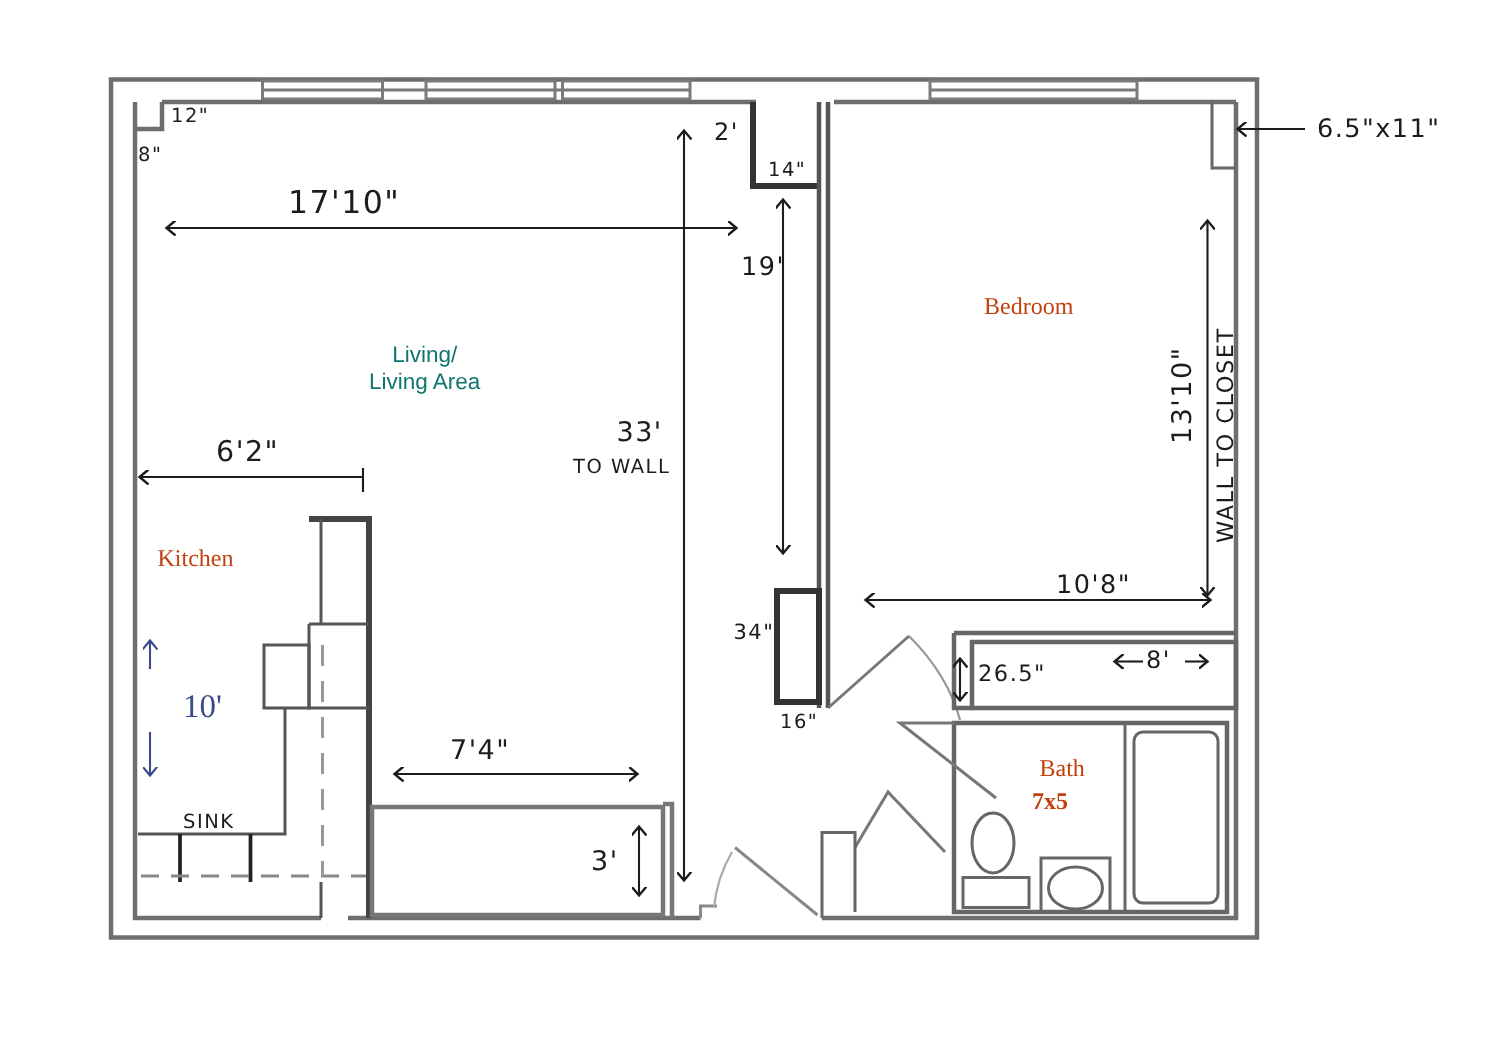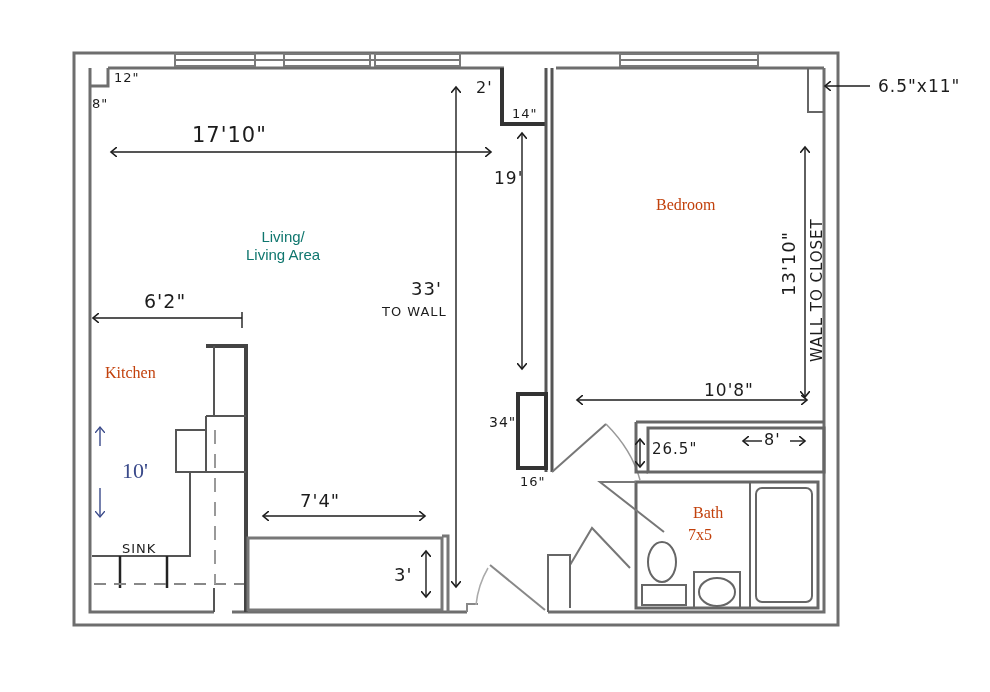--- a/index.html
+++ b/index.html
@@ -126,21 +126,21 @@
   </g>
 </svg>
 
 <div class="label sans" style="left:246px; top:228px;">
   <div>Living/</div>
   <div>Living Area</div>
 </div>
 <div class="label print" style="left:656px; top:196px;">Bedroom</div>
 <div class="label print" style="left:105px; top:364px;">Kitchen</div>
 <div class="label print" style="left:662px; top:504px;margin-left:31px;">Bath</div>
-<div class="label print" style="left:688px; top:526px;">7x5</div>
+<div class="label print" style="left:688px; top:526px;font-weight:bold;">7x5</div>
 
 <div class="label hand" style="left:114px; top:70px; font-size:13px;">12"</div>
 <div class="label hand" style="left:92px; top:96px; font-size:13px;">8"</div>
 <div class="label hand" style="left:192px; top:123px; font-size:21px;">17'10"</div>
 <div class="label hand" style="left:476px; top:78px; font-size:16px;">2'</div>
 <div class="label hand" style="left:512px; top:106px; font-size:13px;">14"</div>
 <div class="label hand" style="left:878px; top:76px; font-size:17px;">6.5"x11"</div>
 <div class="label hand" style="left:411px; top:278px; font-size:18px;">33'</div>
 <div class="label hand" style="left:382px; top:304px; font-size:13px;">TO WALL</div>
 <div class="label hand" style="left:494px; top:168px; font-size:17px;">19'</div>

